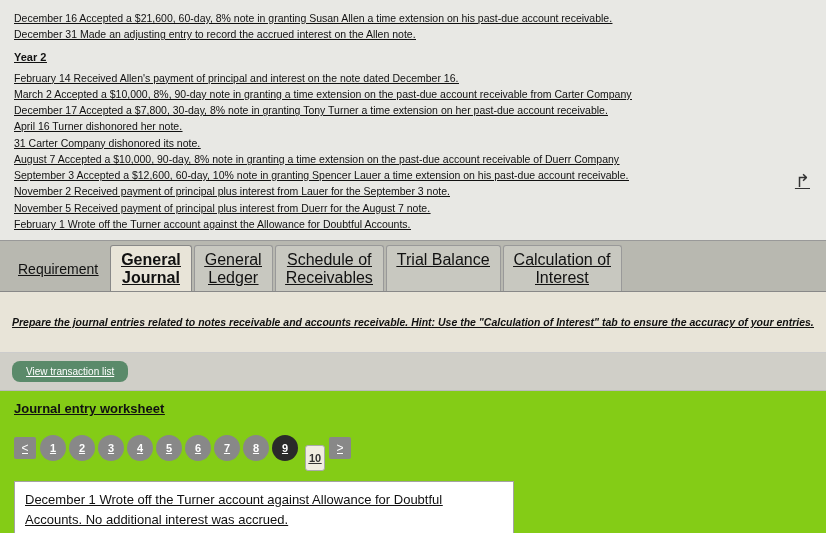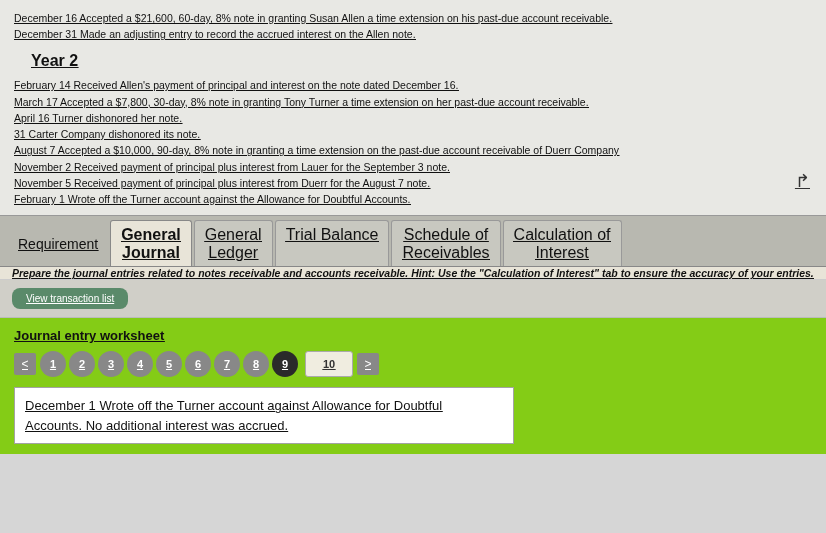--- a/index.html
+++ b/index.html
@@ -20,22 +20,22 @@
     }
     .text-section {
       background: #e8e8e4;
       padding: 10px 14px 8px 14px;
       font-size: 10.5px;
       line-height: 1.55;
       color: #111;
     }
     .year-label {
       font-weight: bold;
-      margin: 6px 0 4px 17px;
-      font-size: 16px;
+      margin: 6px 0 4px 0;
+      font-size: 11px;
     }
     .tabs-row {
       display: flex;
       align-items: stretch;
       background: #b8b8b0;
       border-top: 1px solid #999;
       border-bottom: 1px solid #888;
       padding: 4px 8px 0 8px;
       gap: 2px;
     }
@@ -59,21 +59,21 @@
     .req-label {
       padding: 5px 10px 4px 10px;
       font-size: 14px;
       color: #111;
       min-width: 80px;
       display: flex;
       align-items: center;
     }
     .instruction-box {
       background: #e8e4d8;
-      padding: 0 12px;
+      padding: 24px 12px;
       font-size: 10.5px;
       color: #111;
       border-bottom: 1px solid #ccc;
     }
     .instruction-box em {
       font-style: italic;
       font-weight: bold;
     }
     .view-btn-area {
       background: #d0cfc8;
@@ -134,21 +134,22 @@
       background: #2a2a2a;
     }
     .page-num.light {
       background: #888;
     }
     .page-num.box {
       background: #f0ede0;
       color: #333;
       border: 1px solid #aaa;
       border-radius: 3px;
-      width: 48px;
+      width: 20px;
+      margin-top: 21px;
     }
     .desc-box {
       background: white;
       border: 1px solid #a3a3a3;
       padding: 8px 10px;
       font-size: 13px;
       color: #111;
       line-height: 1.5;
       max-width: 500px;
     }
@@ -166,36 +167,38 @@
 <div class="main-container">
 
   <div class="text-section">
     <div>December 16 Accepted a $21,600, 60-day, 8% note in granting Susan Allen a time extension on his past-due account receivable.</div>
     <div>December 31 Made an adjusting entry to record the accrued interest on the Allen note.</div>
 
     <div class="year-label">Year 2</div>
 
     <div id="year2-lines">
         <div>February 14  Received Allen's payment of principal and interest on the note dated December 16.</div>
-        <div>   March 17  Accepted a $7,800, 30-day, 8% note in granting Tony Turner a time extension on her past-due account receivable.</div>
+        <div>    March 2  Accepted a $10,000, 8%, 90-day note in granting a time extension on the past-due account receivable from Carter Company</div>
+        <div>   December 17  Accepted a $7,800, 30-day, 8% note in granting Tony Turner a time extension on her past-due account receivable.</div>
         <div>    April 16  Turner dishonored her note.</div>
         <div>           31  Carter Company dishonored its note.</div>
         <div>    August 7  Accepted a $10,000, 90-day, 8% note in granting a time extension on the past-due account receivable of Duerr Company</div>
+        <div>September 3  Accepted a $12,600, 60-day, 10% note in granting Spencer Lauer a time extension on his past-due account receivable.</div>
         <div>November 2  Received payment of principal plus interest from Lauer for the September 3 note.</div>
         <div>November 5  Received payment of principal plus interest from Duerr for the August 7 note.</div>
         <div>February 1  Wrote off the Turner account against the Allowance for Doubtful Accounts.</div>
       </div>
   </div>
 
   <div class="tabs-row">
     <div class="req-label">Requirement</div>
     <div class="tab active">General<br>Journal</div>
     <div class="tab">General<br>Ledger</div>
+    <div class="tab">Schedule of<br>Receivables</div>
     <div class="tab">Trial Balance</div>
-    <div class="tab">Schedule of<br>Receivables</div>
     <div class="tab">Calculation of<br>Interest</div>
   </div>
 
   <div class="instruction-box">
     <em>Prepare the journal entries related to notes receivable and accounts receivable. Hint: Use the "Calculation of Interest" tab to ensure the accuracy of your entries.</em>
   </div>
 
   <div class="view-btn-area">
     <button class="view-btn">View transaction list</button>
   </div>

